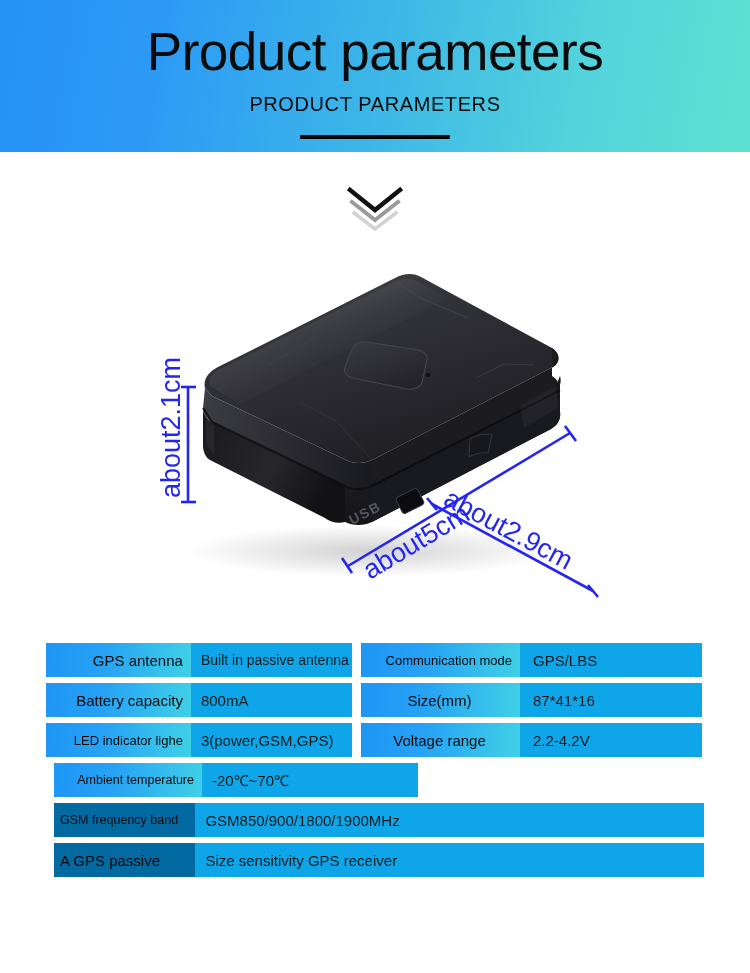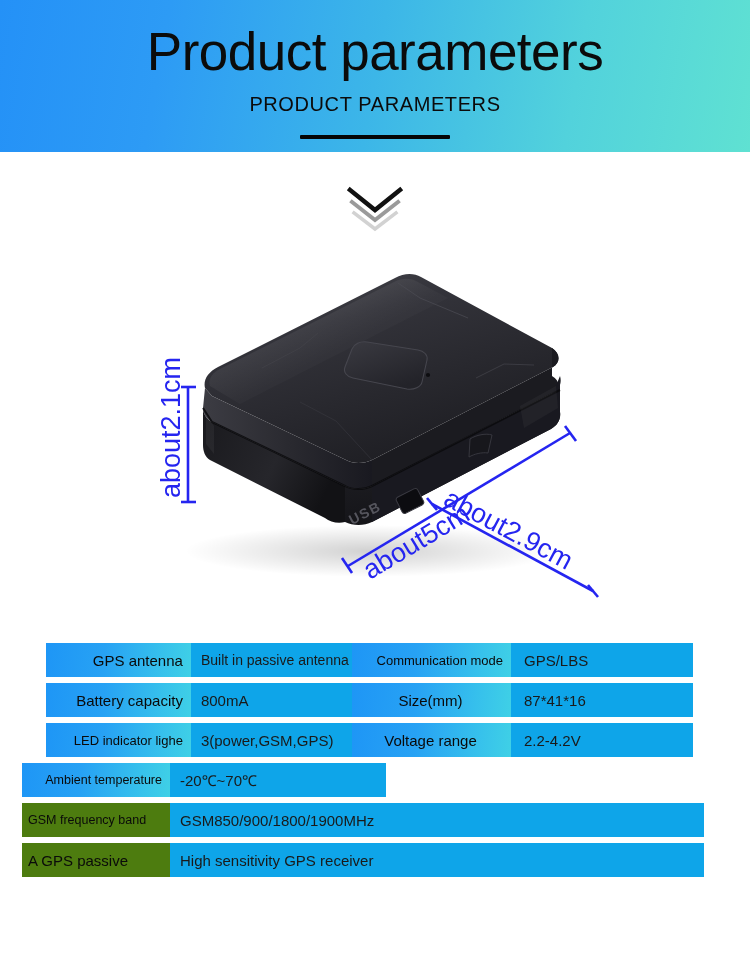--- a/index.html
+++ b/index.html
@@ -94,36 +94,36 @@
     display: flex;
     align-items: stretch;
     height: 34px;
     margin-bottom: 6px;
   }
   .spec-group {
     display: flex;
     align-items: stretch;
   }
   .group-left  { width: 330px; }
-  .group-right { width: 341px; margin-left: 0; }
+  .group-right { width: 341px; margin-left: 9px; }
 
   .cell-label {
     display: flex;
     align-items: center;
     justify-content: flex-end;
     padding: 0 8px 0 6px;
     color: #0a0a0a;
     background: linear-gradient(95deg, #1e96f6 0%, #27a2f4 40%, #36c0ec 78%, #3fd0e6 100%);
     font-size: 15px;
     line-height: 1;
     white-space: nowrap;
     overflow: hidden;
   }
   .cell-label.flat {
-    background: #4d7c0f;
+    background: #0369a1;
     justify-content: flex-start;
   }
   .cell-label.small { font-size: 13px; }
   .cell-label.smaller { font-size: 12.5px; }
 
   .cell-value {
     display: flex;
     align-items: center;
     padding: 0 8px 0 10px;
     background: #0ea5e9;
@@ -135,21 +135,21 @@
   }
   .cell-value.small { font-size: 14px; }
 
   
   .lw  { width: 164px; margin-left: 24px; }
   .lv  { width: 182px; }
   
   .rw  { width: 159px; }
   .rv  { width: 182px; padding-left: 13px; }
   
-  .fw-label { width: 148px; }
+  .fw-label { width: 148px; margin-left: 32px; }
   .fw-value { width: 534px; }
   .fw-value.short { width: 216px; }
 </style>
 </head>
 <body>
 
 <div class="page">
 
   <div class="banner">
     <div class="banner-title">Product parameters</div>
@@ -355,17 +355,17 @@
       <div class="cell-value fw-value short">-20℃~70℃</div>
     </div>
 
     <div class="spec-row">
       <div class="cell-label fw-label flat smaller">GSM frequency band</div>
       <div class="cell-value fw-value">GSM850/900/1800/1900MHz</div>
     </div>
 
     <div class="spec-row">
       <div class="cell-label fw-label flat">A GPS passive</div>
-      <div class="cell-value fw-value">High sensitivity GPS receiver</div>
+      <div class="cell-value fw-value">Size sensitivity GPS receiver</div>
     </div>
 
   </div>
 </div>
 
 </body></html>

